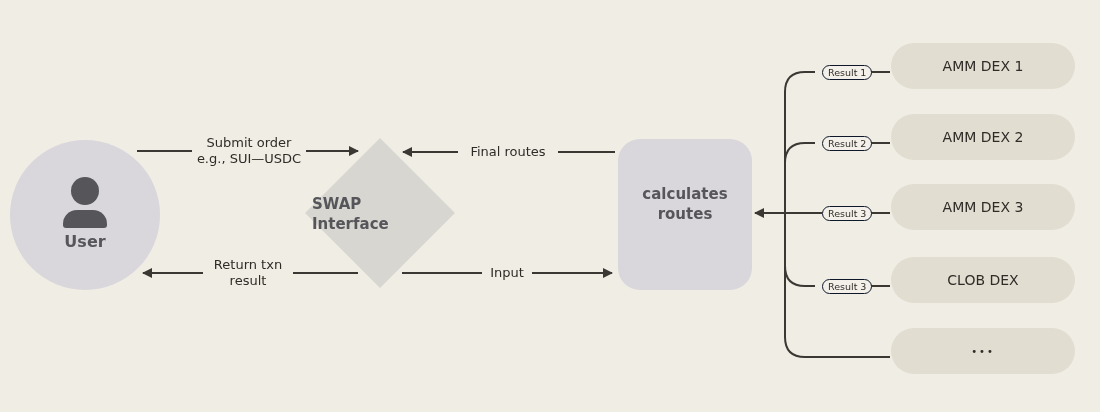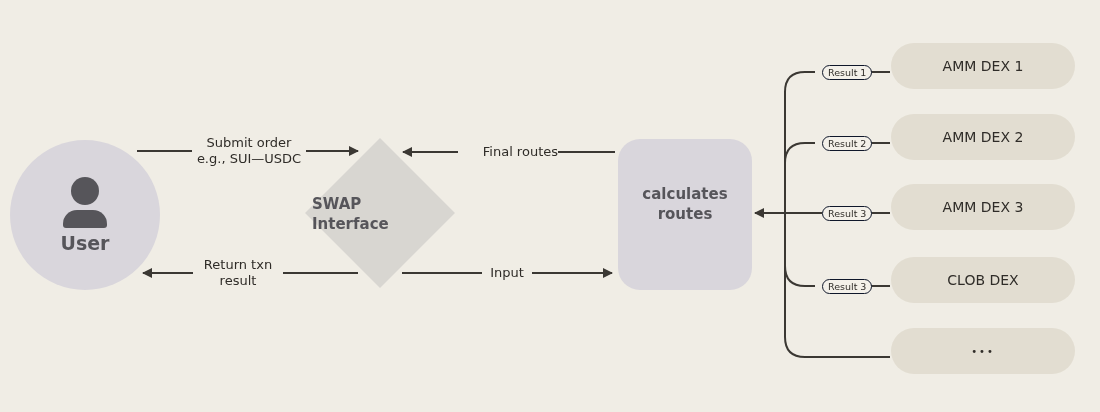--- a/index.html
+++ b/index.html
@@ -3,21 +3,21 @@
 <meta charset="utf-8">
 <style>
   html, body { margin: 0; padding: 0; }
   body { width: 1100px; height: 412px; background: #f0ede5; position: relative; overflow: hidden;
          font-family: "DejaVu Sans", sans-serif; color: #2f2c28; }
   svg.lines { position: absolute; left: 0; top: 0; width: 1100px; height: 412px; }
   .abs { position: absolute; }
   .user-circle { left: 10px; top: 140px; width: 150px; height: 150px; border-radius: 50%; background: #d9d6dc; }
   .user-head { left: 71px; top: 177px; width: 28px; height: 28px; border-radius: 50%; background: #56555a; }
   .user-body { left: 63px; top: 210px; width: 44px; height: 18px; border-radius: 14px 14px 3px 3px; background: #56555a; }
-  .user-label { left: 10px; top: 232px; width: 150px; text-align: center; font-weight: bold; font-size: 19px; color: #56555a; }
+  .user-label { left: 10px; top: 232px; width: 150px; text-align: center; font-weight: bold; font-size: 16px; color: #56555a; }
   .diamond { left: 327px; top: 160px; width: 106px; height: 106px; background: #d8d6d1; transform: rotate(45deg); }
   .diamond-label { left: 312px; top: 194px; width: 120px; text-align: left; font-weight: bold; font-size: 15px; line-height: 20px; color: #56555a; }
   .agg-box { left: 618px; top: 139px; width: 134px; height: 151px; border-radius: 22px; background: #d9d6dc; }
   .agg-label { left: 618px; top: 184px; width: 134px; text-align: center; font-weight: bold; font-size: 15px; line-height: 20px; color: #56555a; }
   .dex { left: 891px; width: 184px; height: 46px; border-radius: 29px; background: #e2ddd1; display: flex; align-items: center; justify-content: center; font-size: 14px; color: #2f2c28; }
   .edge-label { font-size: 13px; text-align: center; line-height: 16px; background: #f0ede5; color: #2f2c28; }
   .result-pill { font-size: 9.5px; border: 1px solid #0f172a; border-radius: 8px; background: #f3f0e9; padding: 0 5px; height: 13px; line-height: 13px; color: #2f2c28; }
 </style>
 </head>
 <body>
@@ -64,25 +64,25 @@
 <div class="abs agg-box"></div>
 <div class="abs agg-label">
   <div>calculates</div>
   <div>routes</div>
 </div>
 
 <div class="abs edge-label" style="left:192px; top:135px; width:114px;">
   <div>Submit order</div>
   <div>e.g., SUI—USDC</div>
 </div>
-<div class="abs edge-label" style="left:193px; top:257px; width:90px;">
+<div class="abs edge-label" style="left:203px; top:257px; width:90px;">
   <div>Return txn</div>
   <div>result</div>
 </div>
-<div class="abs edge-label" style="left:458px; top:144px; width:100px;text-align:right;">Final routes</div>
+<div class="abs edge-label" style="left:458px; top:144px; width:100px;">Final routes</div>
 <div class="abs edge-label" style="left:482px; top:265px; width:50px;">Input</div>
 
 <div class="abs dex" style="top:43px;">AMM DEX 1</div>
 <div class="abs dex" style="top:114px;">AMM DEX 2</div>
 <div class="abs dex" style="top:184px;">AMM DEX 3</div>
 <div class="abs dex" style="top:257px;">CLOB DEX</div>
 <div class="abs dex" style="top:328px; letter-spacing:2px; font-size:10px;">•••</div>
 
 <div class="abs result-pill" style="left:822px; top:65px;">Result 1</div>
 <div class="abs result-pill" style="left:822px; top:136px;">Result 2</div>

